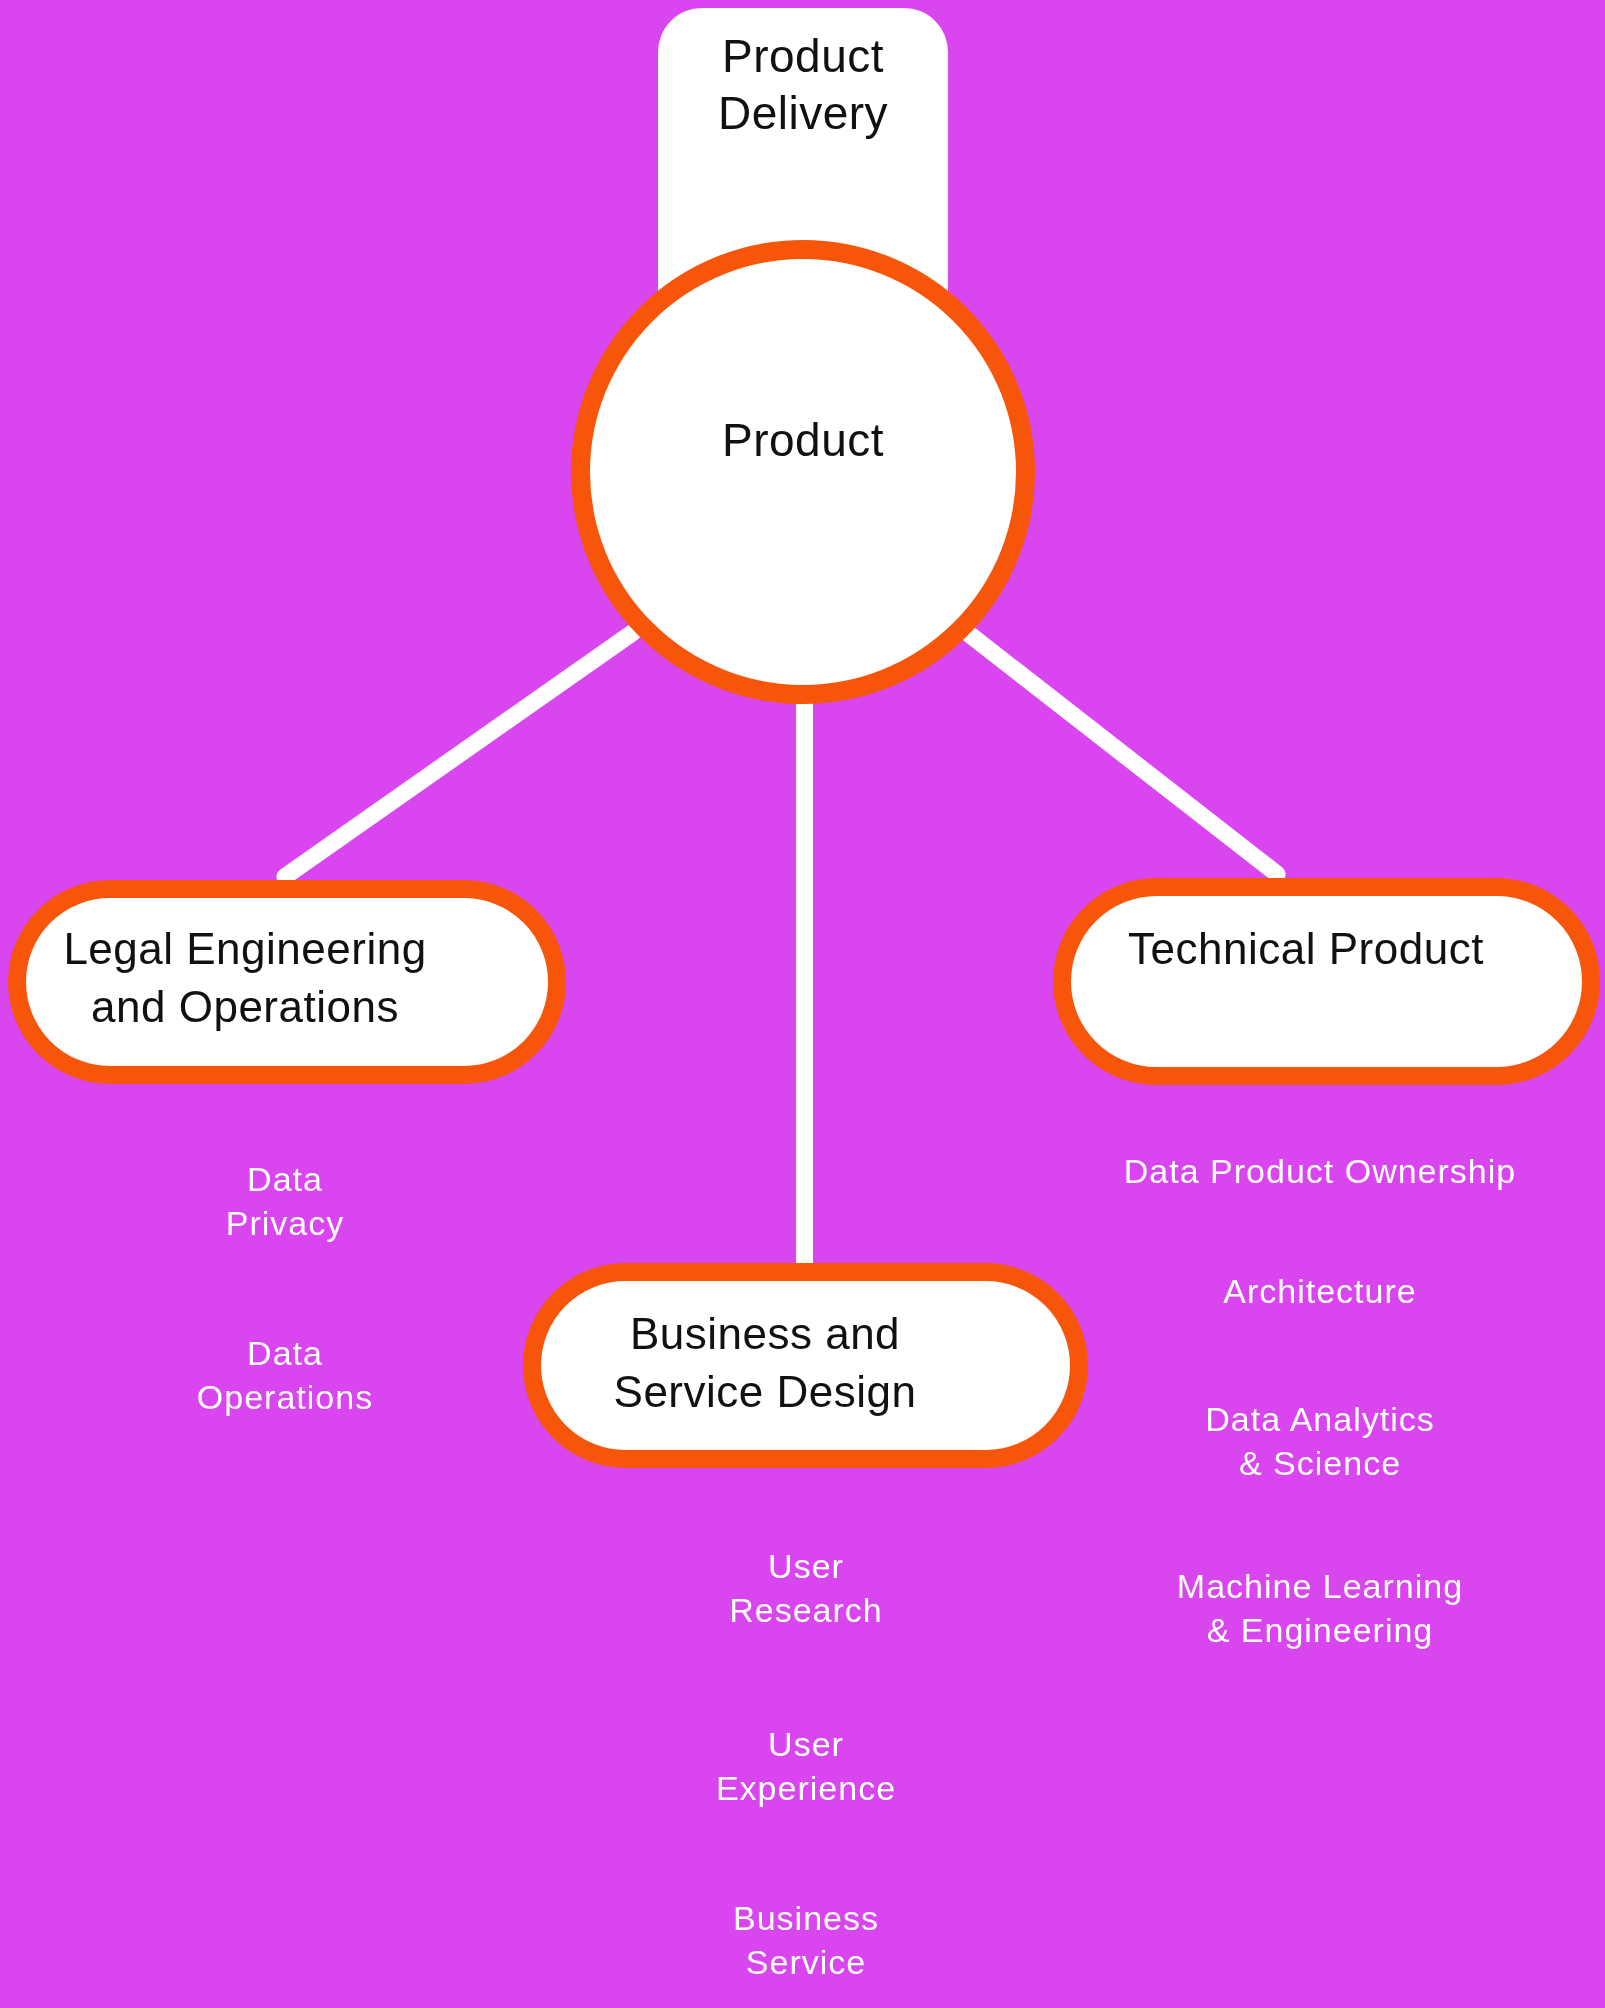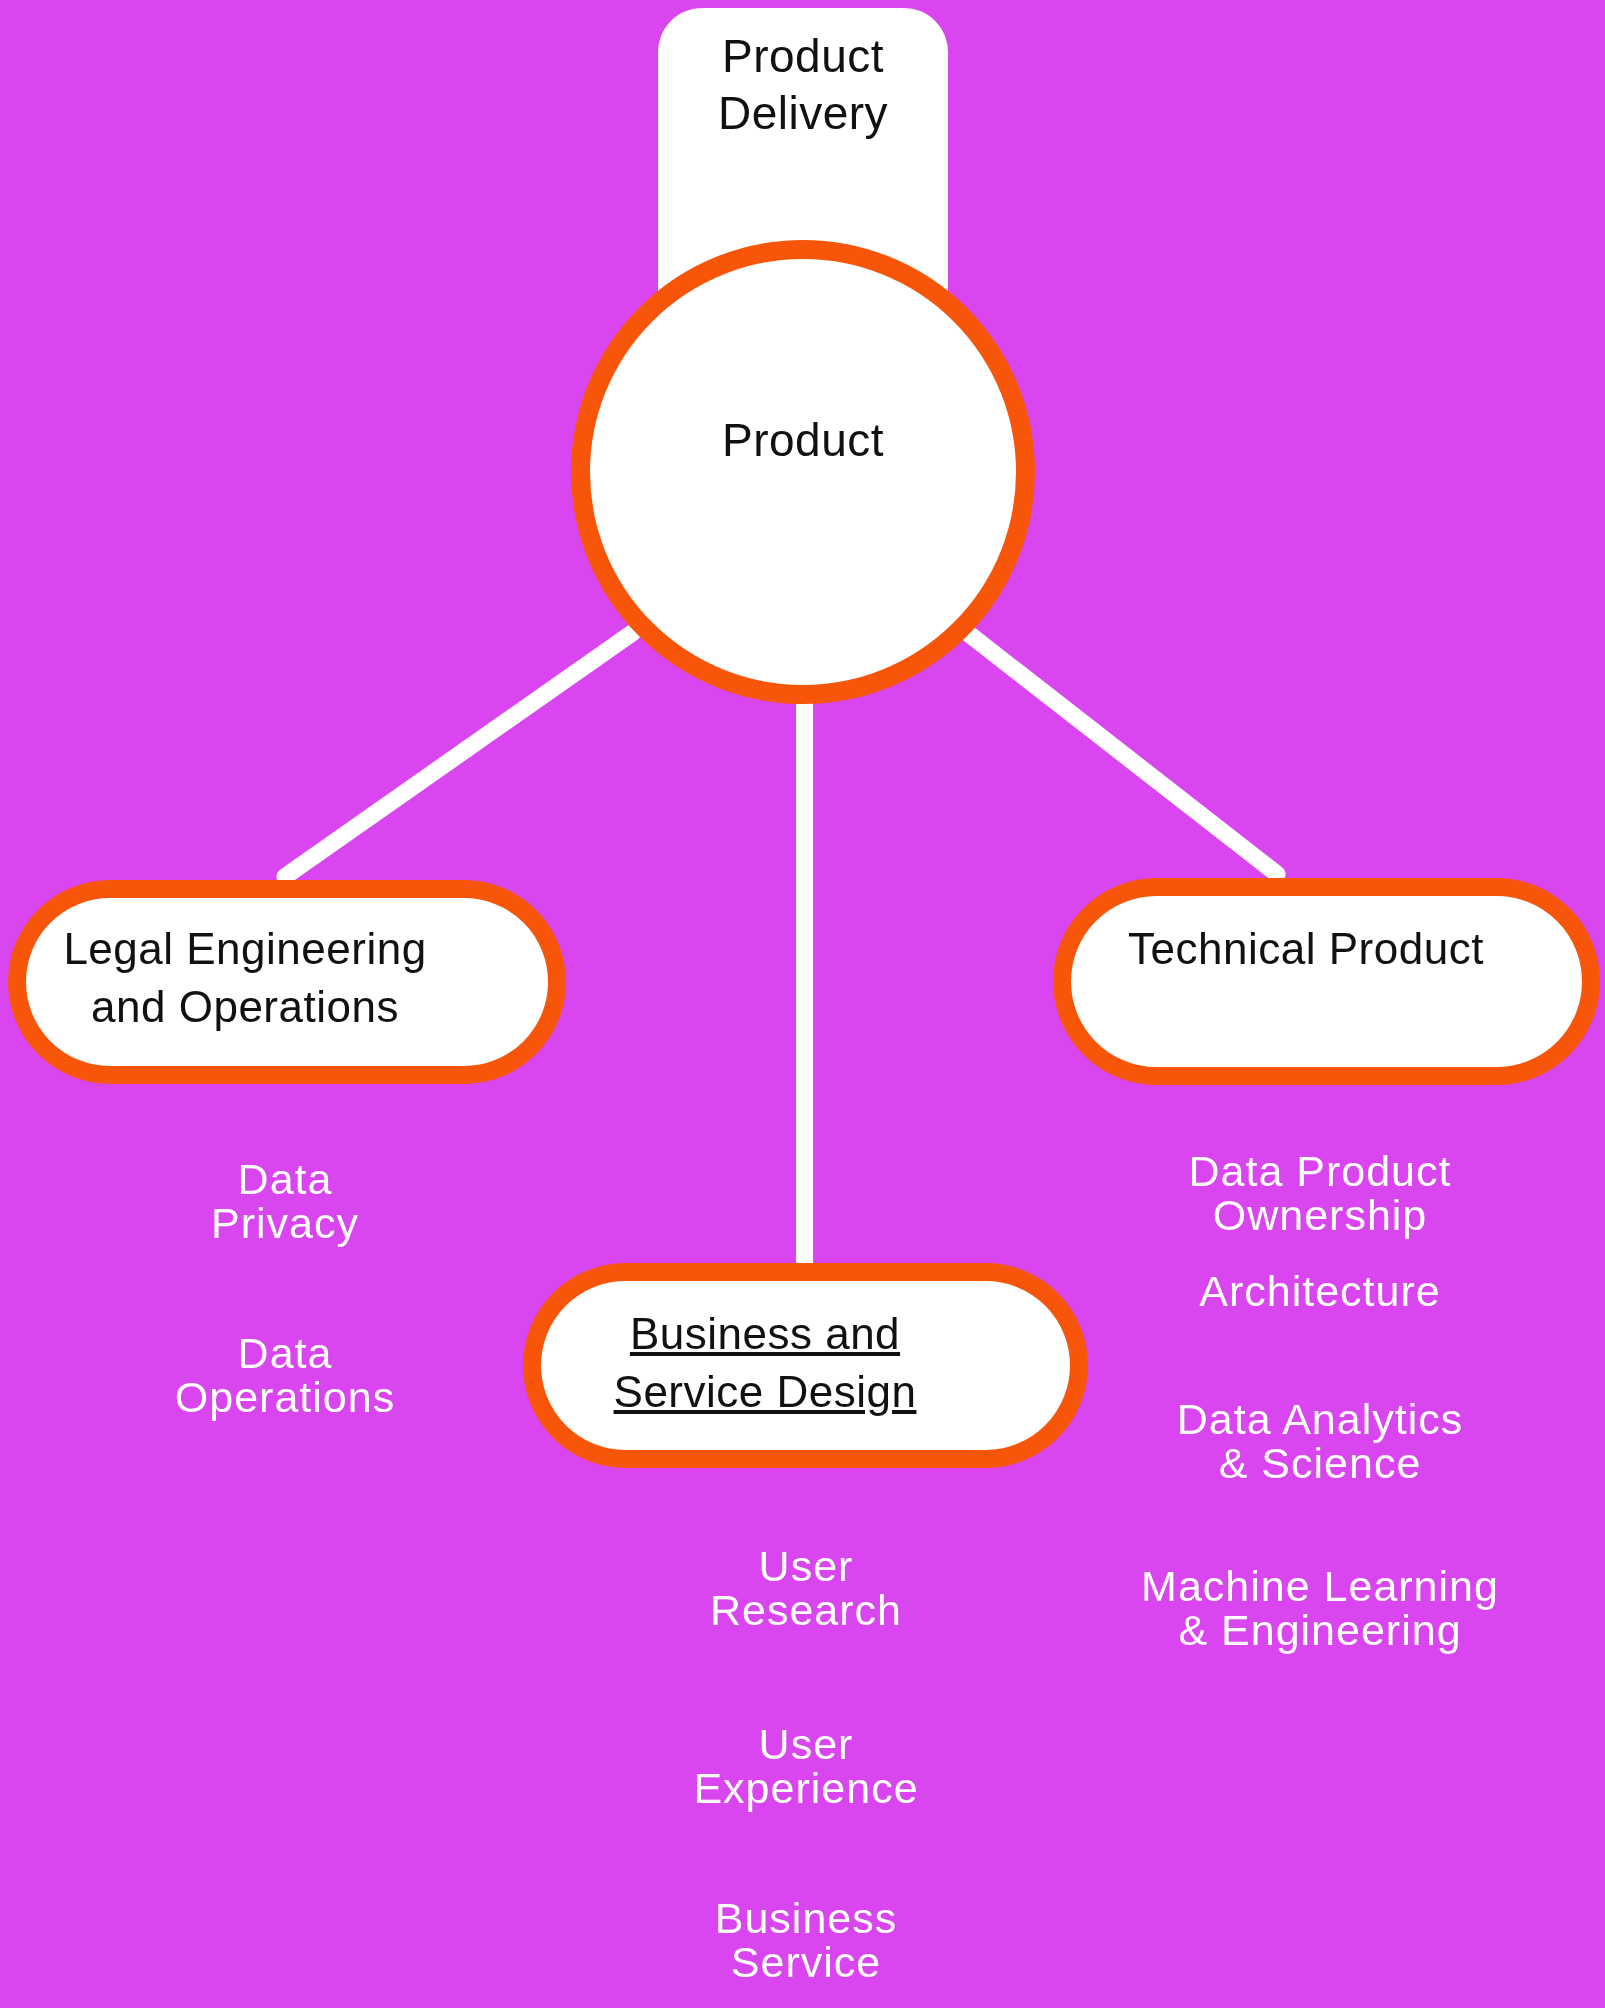--- a/index.html
+++ b/index.html
@@ -43,24 +43,24 @@
   }
   .pill-legal{left:8px;top:880px;width:558px;height:204px;}
   .pill-technical{left:1053px;top:878px;width:547px;height:207px;}
   .pill-business{left:523px;top:1263px;width:565px;height:205px;}
   .pill-label{
     position:absolute;color:#111;font-size:44px;line-height:58px;
     text-align:center;letter-spacing:.5px;
   }
   .label-legal{left:-15px;top:920px;width:520px;}
   .label-technical{left:1026px;top:920px;width:560px;}
-  .label-business{left:485px;top:1305px;width:560px;text-decoration:underline;}
+  .label-business{left:485px;top:1305px;width:560px;}
   
   .sub{
-    position:absolute;color:#fff;font-size:43px;line-height:44px;
+    position:absolute;color:#fff;font-size:34px;line-height:44px;
     text-align:center;letter-spacing:1px;
   }
   .col-legal{left:135px;width:300px;}
   .col-business{left:656px;width:300px;}
   .col-technical{left:1095px;width:450px;}
   .sub-legal-0{top:1157px;}
   .sub-legal-1{top:1331px;}
   .sub-business-0{top:1544px;}
   .sub-business-1{top:1722px;}
   .sub-business-2{top:1896px;}

